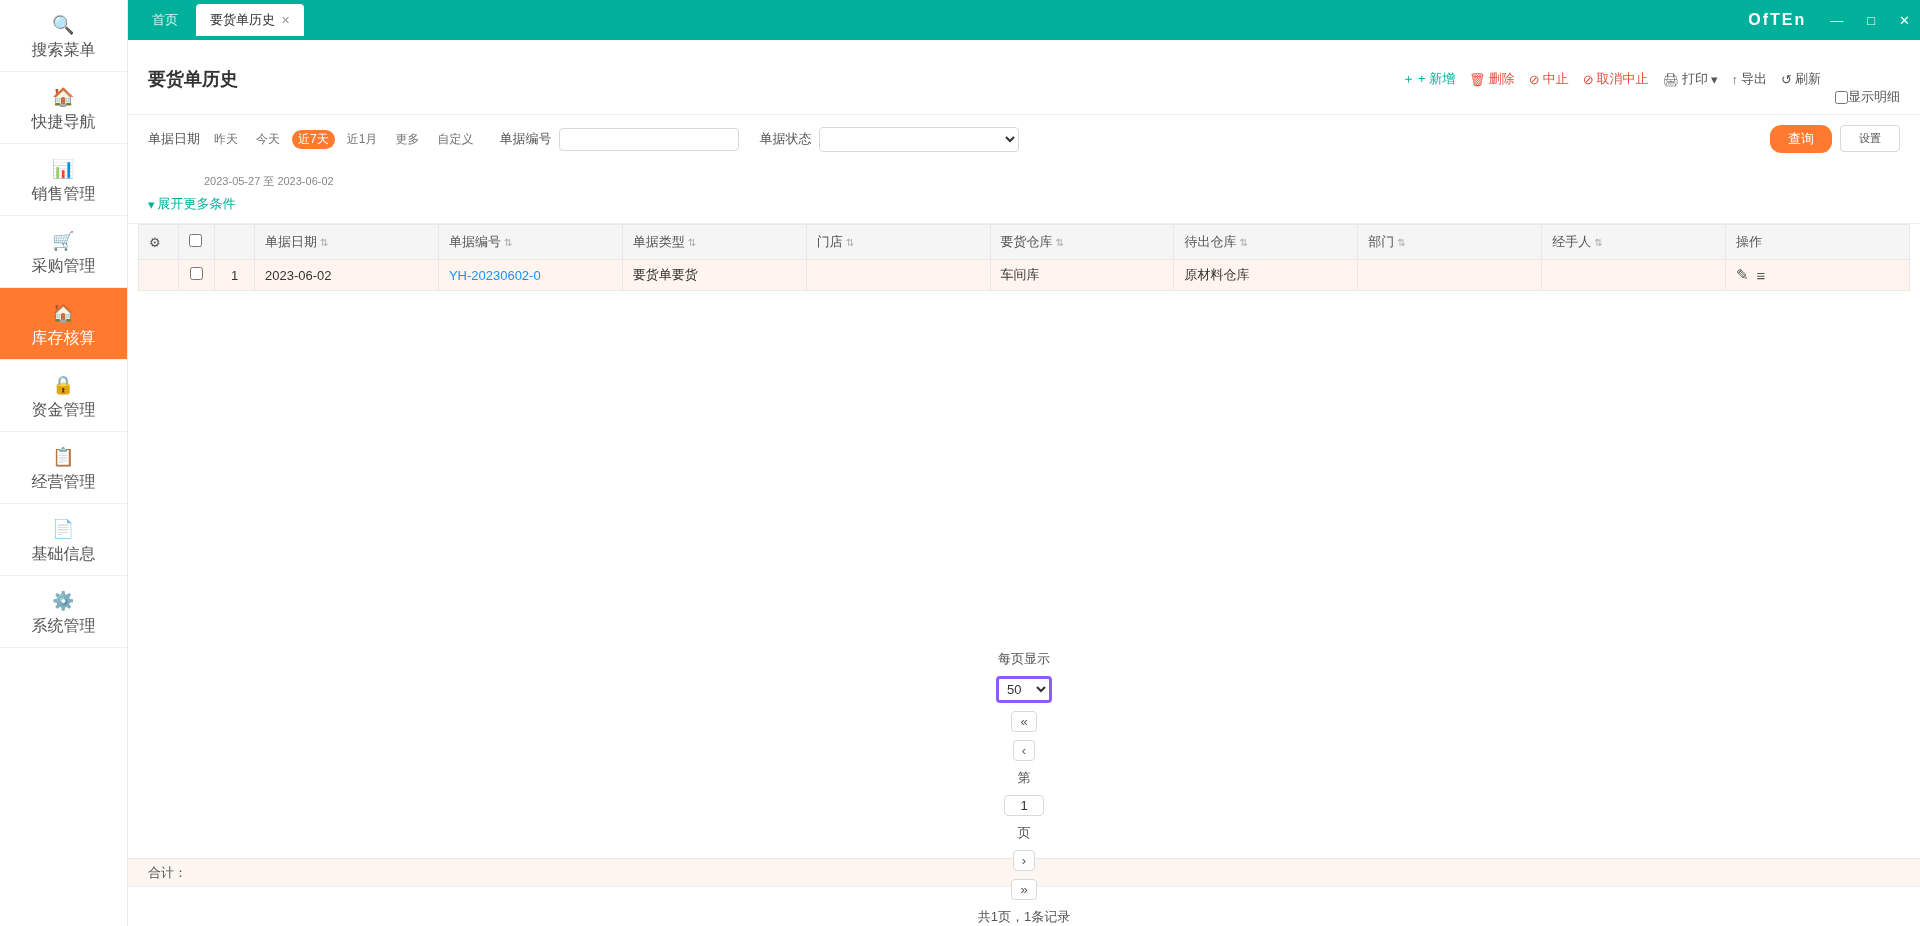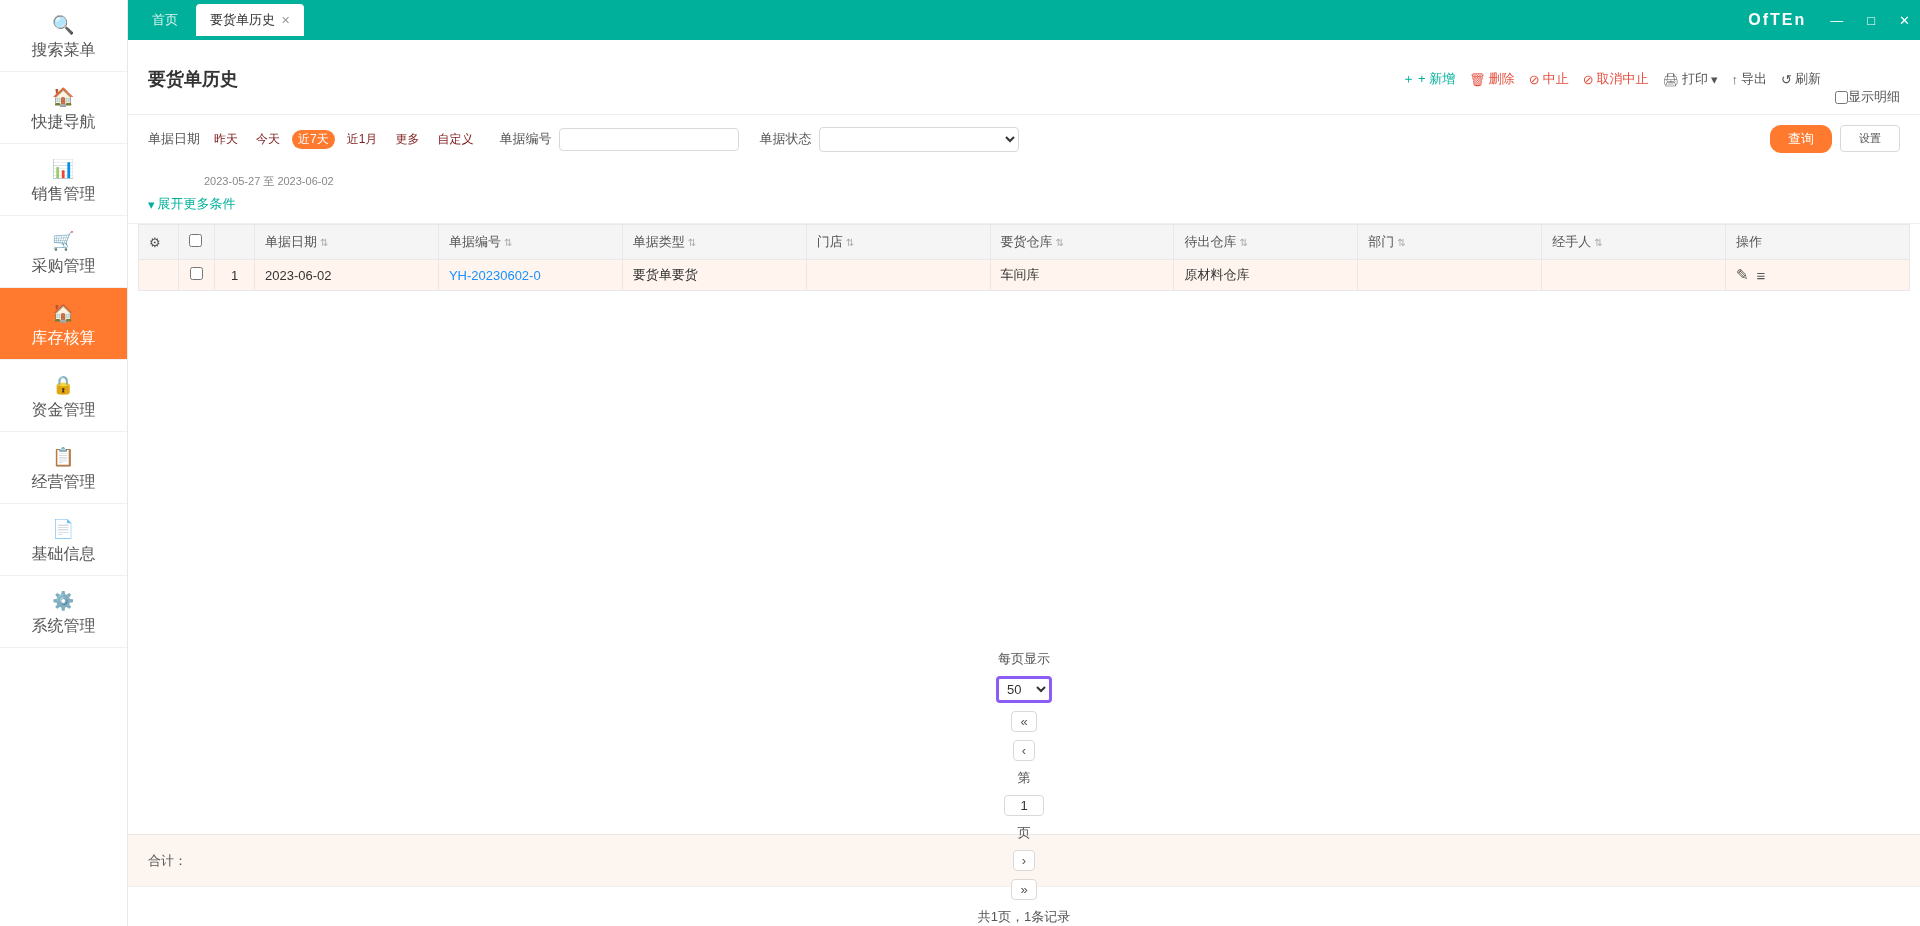--- a/index.html
+++ b/index.html
@@ -134,21 +134,21 @@
       display: flex;
       align-items: center;
       gap: 8px;
     }
     .filter-label { color: #555; white-space: nowrap; }
     .date-shortcuts { display: flex; gap: 6px; align-items: center; }
     .date-shortcut {
       padding: 1px 6px;
       border-radius: 10px;
       cursor: pointer;
-      color: #7f1d1d;
+      color: #737373;
       font-size: 12px;
     }
     .date-shortcut.active { background: #ff7a2e; color: #fff; }
     .date-range { color: #888; font-size: 11px; }
     .filter-input {
       border: 1px solid #d9d9d9;
       border-radius: 4px;
       padding: 3px 8px;
       width: 180px;
       outline: none;
@@ -223,21 +223,21 @@
     .settings-col { width: 40px; text-align: center; }
     .check-col { width: 36px; text-align: center; }
     .num-col { width: 40px; text-align: center; }
     .link-text { color: #1890ff; cursor: pointer; text-decoration: none; }
     .action-icons { display: flex; gap: 8px; align-items: center; }
     .action-icon { color: #555; cursor: pointer; font-size: 15px; }
     .sort-icon { color: #aaa; margin-left: 3px; font-size: 10px; }
 
     
     .footer-bar {
-      height: 52px;
+      height: 28px;
       background: #fdf6f0;
       border-top: 1px solid #e8e8e8;
       display: flex;
       align-items: center;
       padding: 0 20px;
       flex-shrink: 0;
       color: #555;
       font-size: 13px;
     }
 

